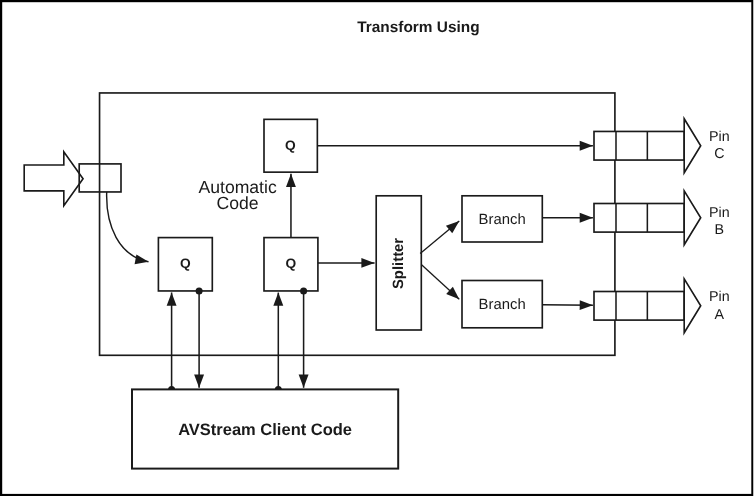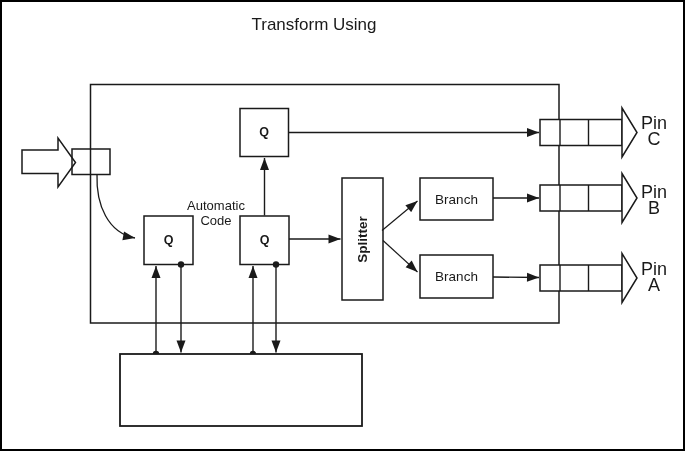--- a/index.html
+++ b/index.html
@@ -10,35 +10,35 @@
     border:2px solid #000000;
     box-sizing:border-box;
     font-family:"Liberation Sans", sans-serif;
     color:#1a1a1a;
     overflow:hidden;
   }
   svg.layer { position:absolute; left:-2px; top:-2px; width:685px; height:451px; }
   .lbl { position:absolute; display:flex; align-items:center; justify-content:center;
          text-align:center; color:#1a1a1a; pointer-events:none; }
   .lbl.block { display:block; }
-  .title { left:190px; top:14px; width:244px; font-weight:normal;
-           font-size:17px; line-height:17px; }
+  .title { left:190px; top:14px; width:244px; font-weight:bold;
+           font-size:14px; line-height:17px;text-align:right; }
   .qlbl  { font-weight:bold; font-size:12.5px; }
   .q-top   { left:238px; top:106px; width:48px; height:48px; }
   .q-left  { left:142px; top:214px; width:49px; height:48px; }
   .q-right { left:238px; top:214px; width:49px; height:48px; }
-  .autocopy { left:174px; top:161px; width:80px; font-size:13px; line-height:15px;margin-top:35px; }
+  .autocopy { left:174px; top:161px; width:80px; font-size:16px; line-height:15px; }
   .splitter { left:340px; top:176px; width:41px; height:122px; }
   .splitter span { transform:rotate(-90deg); white-space:nowrap;
                    font-weight:bold; font-size:13.5px; }
   .branch-top    { left:418px; top:176px; width:73px; height:42px; font-size:13.5px; }
   .branch-bottom { left:418px; top:253px; width:73px; height:43px; font-size:13.5px; }
   .client { left:118px; top:352px; width:242px; height:72px;
             font-weight:bold; font-size:15px; }
-  .pinlbl { width:40px; font-size:18px; line-height:15.5px; }
+  .pinlbl { width:40px; font-size:13px; line-height:15.5px; }
   .pin-c { left:632px; top:114px; }
   .pin-b { left:632px; top:183px; }
   .pin-a { left:632px; top:260px; }
 </style>
 </head>
 <body>
 
 <div class="canvas">
 
   <svg class="layer" viewBox="0 0 685 451">
@@ -118,20 +118,21 @@
     <div>Code</div>
   </div>
 
   <div class="lbl splitter">
     <span>Splitter</span>
   </div>
 
   <div class="lbl branch-top">Branch</div>
   <div class="lbl branch-bottom">Branch</div>
 
+  <div class="lbl client">AVStream Client Code</div>
 
   <div class="lbl block pinlbl pin-c">
     <div>Pin</div>
     <div>C</div>
   </div>
   <div class="lbl block pinlbl pin-b">
     <div>Pin</div>
     <div>B</div>
   </div>
   <div class="lbl block pinlbl pin-a">

